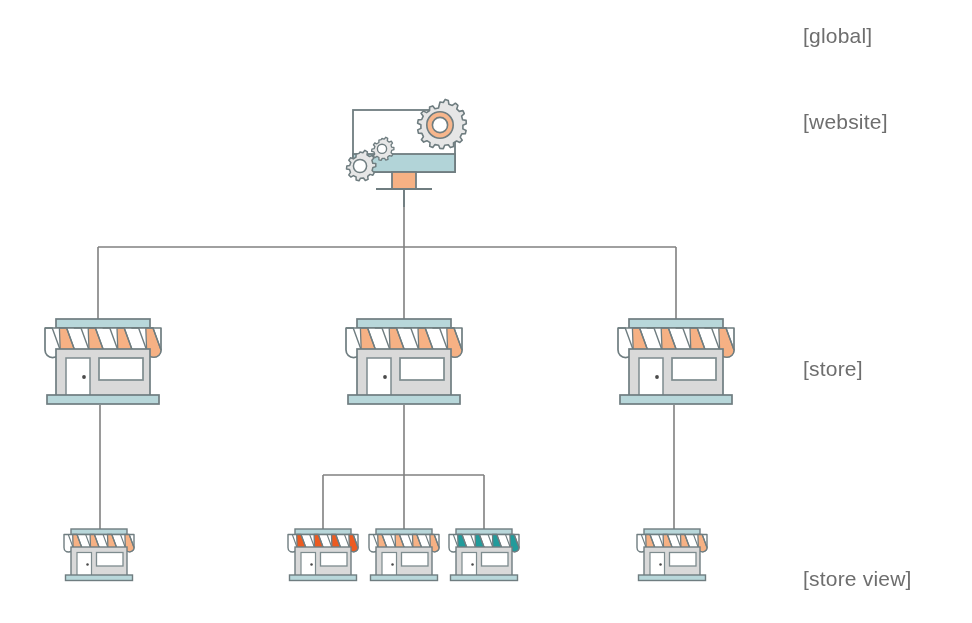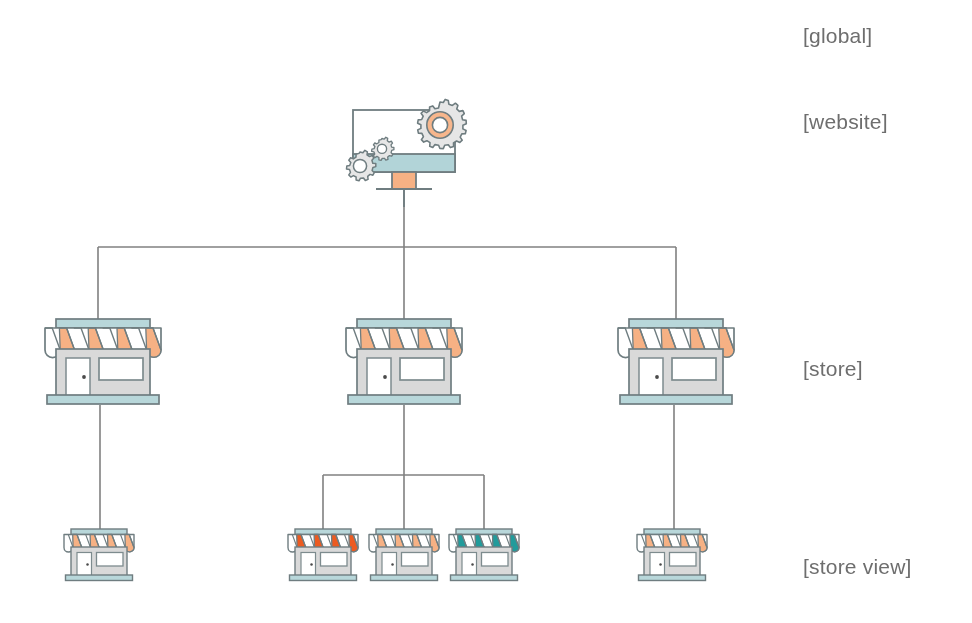--- a/index.html
+++ b/index.html
@@ -15,21 +15,21 @@
     position:absolute;
     font-size:21px;
     color:#6e6e6e;
     font-family:"Liberation Sans", sans-serif;
     white-space:nowrap;
     letter-spacing:0.2px;
   }
   #lbl-global{left:803px;top:24px;}
   #lbl-website{left:803px;top:110px;}
   #lbl-store{left:803px;top:357px;}
-  #lbl-storeview{left:803px;top:555px;}
+  #lbl-storeview{left:803px;top:567px;}
   svg.diagram{position:absolute;left:0;top:0;width:972px;height:623px;}
 </style>
 </head>
 <body>
 
 <div id="stage">
 
   <svg class="diagram" viewBox="0 0 972 623">
     <defs>
 

